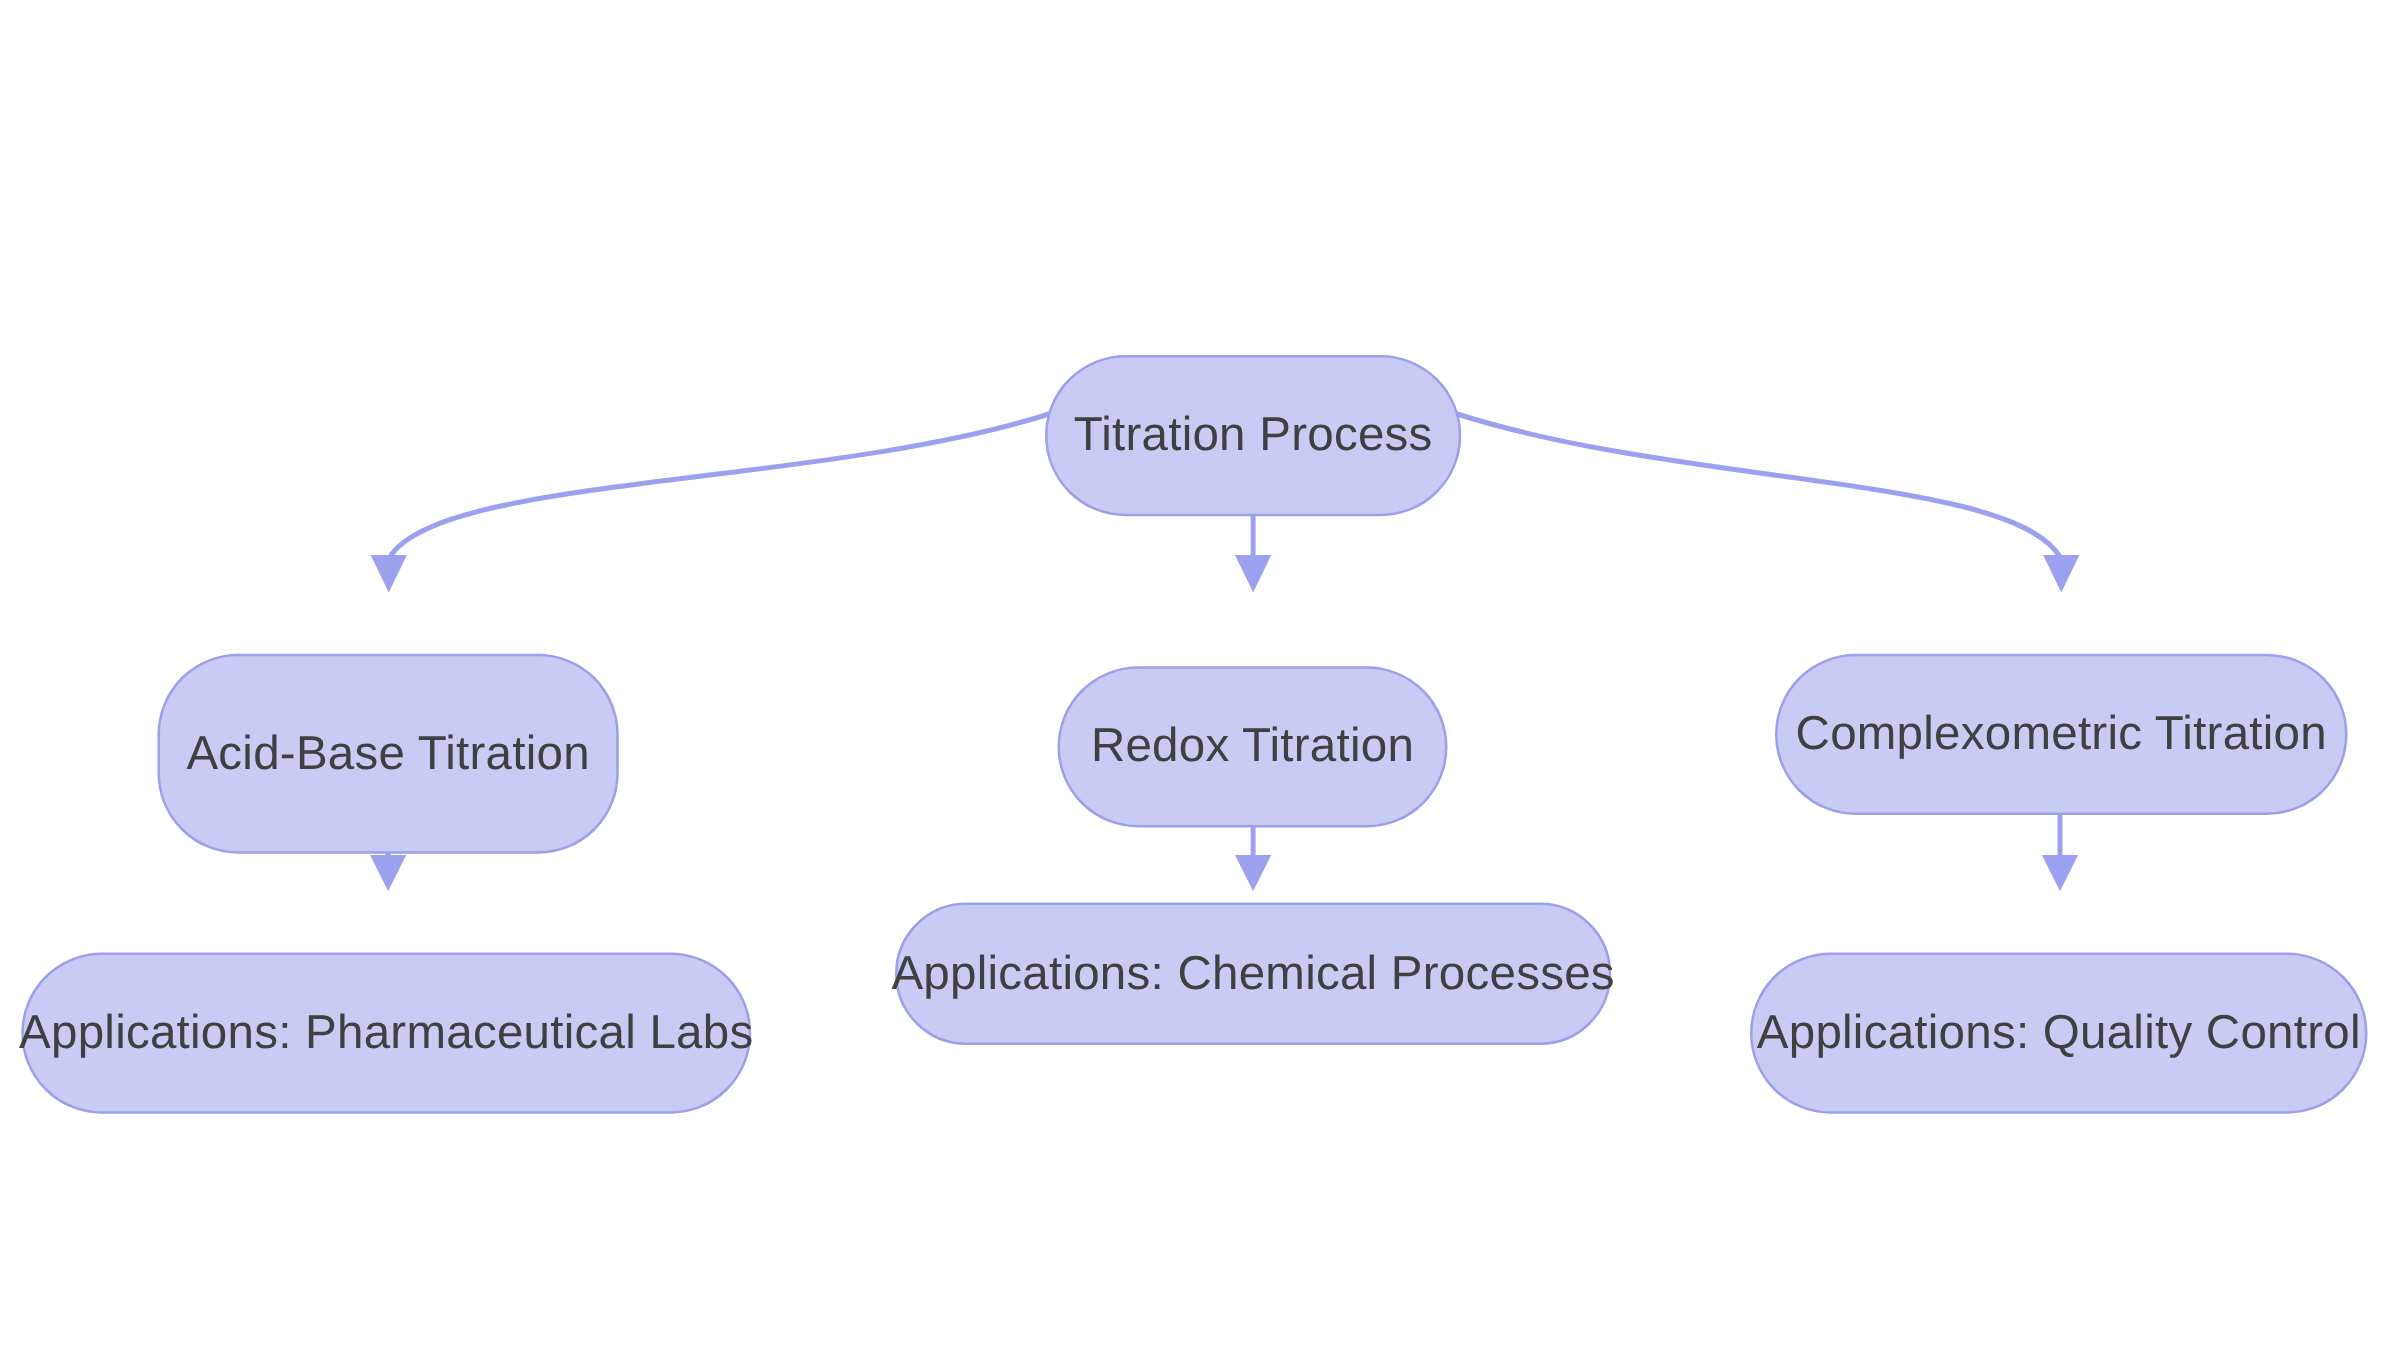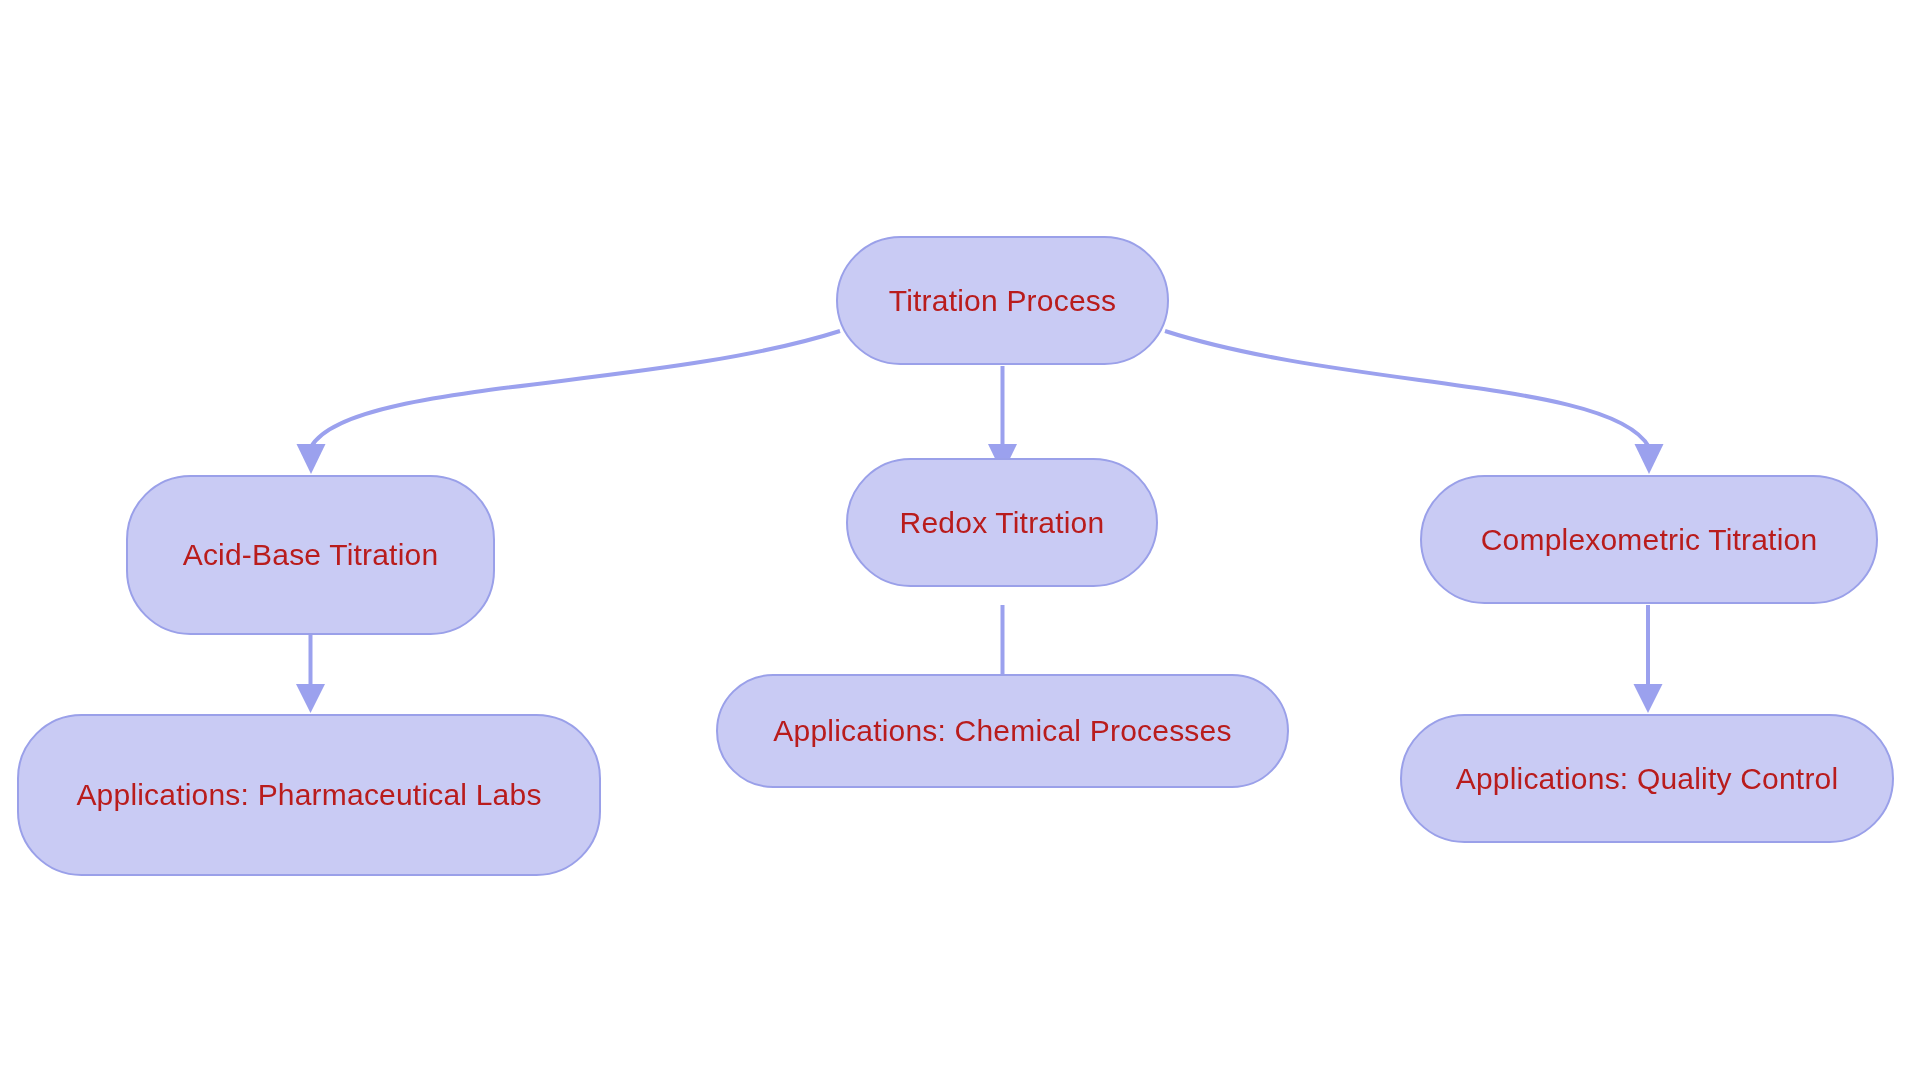--- a/index.html
+++ b/index.html
@@ -24,41 +24,42 @@
   }
   .node {
     position: absolute;
     box-sizing: border-box;
     background: #c9cbf4;
     border: 2px solid #9aa0e9;
     border-radius: 64.5px;
     display: flex;
     align-items: center;
     justify-content: center;
-    color: #b91c1c;
-    font-size: 30px;
+    color: #404040;
+    font-size: 38px;
     letter-spacing: 0.2px;
     white-space: nowrap;
     text-align: center;
+    margin-top: 48px;
   }
   .edge-path {
     fill: none;
     stroke: #9ba1ee;
     stroke-width: 4;
   }
   .arrow-head {
     fill: #9ba1ee;
     stroke: none;
   }
   
   #node-root          { left: 836px;  top: 236px; width: 333px; height: 129px; }
   #node-acid-base     { left: 126px;  top: 475px; width: 369px; height: 160px; }
-  #node-redox         { left: 846px;  top: 458px; width: 312px; height: 129px; }
+  #node-redox         { left: 846px;  top: 485px; width: 312px; height: 129px; }
   #node-complexo      { left: 1420px; top: 475px; width: 458px; height: 129px; align-items: center; }
-  #node-app-pharma    { left: 17px;   top: 714px; width: 584px; height: 162px; align-items: center; }
+  #node-app-pharma    { left: 17px;   top: 714px; width: 584px; height: 129px; align-items: center; }
   #node-app-chemical  { left: 716px;  top: 674px; width: 573px; height: 114px; }
   #node-app-quality   { left: 1400px; top: 714px; width: 494px; height: 129px; }
 </style>
 </head>
 <body>
 
 <div id="canvas">
 
   <svg id="edges" viewBox="0 0 1920 1083" xmlns="http://www.w3.org/2000/svg">
 

